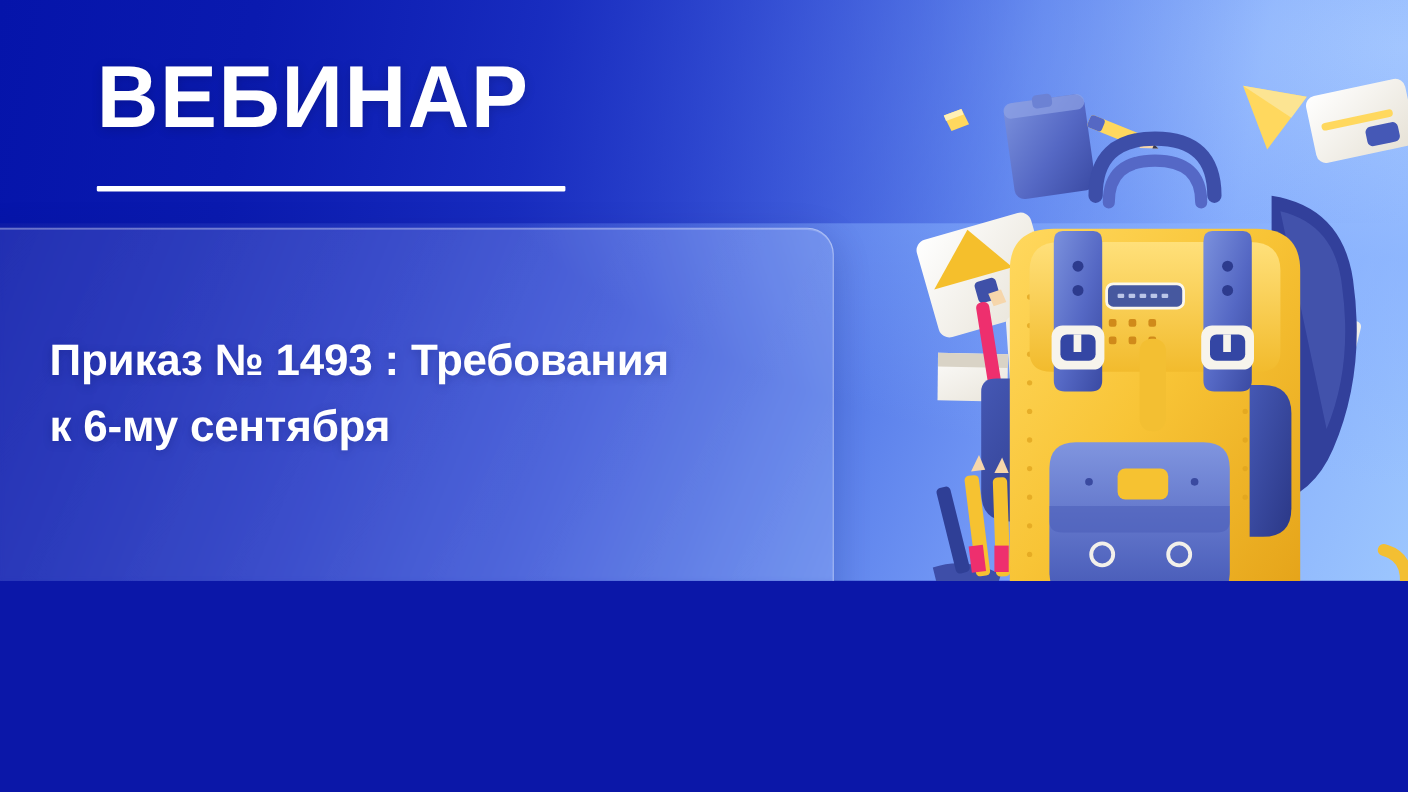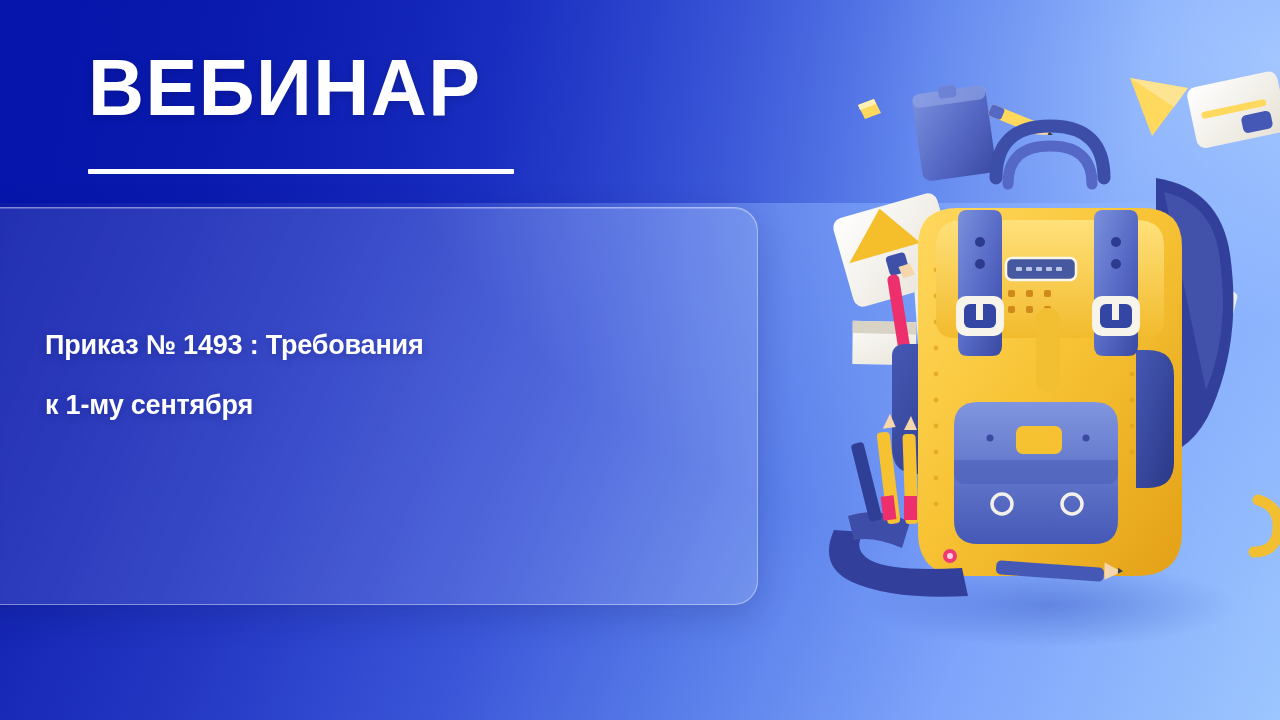--- a/index.html
+++ b/index.html
@@ -12,21 +12,21 @@
     width: 1280px;
     height: 720px;
     overflow: hidden;
     font-family: "Liberation Sans", "DejaVu Sans", sans-serif;
   }
 
   
   .slide {
     position: relative;
     width: 1280px;
-    height: 720px;
+    height: 528px;
     overflow: hidden;
     background:
       radial-gradient(120% 130% at 100% 8%, rgba(165,200,255,0.95) 0%, rgba(140,180,255,0.55) 28%, rgba(90,130,240,0.0) 58%),
       linear-gradient(112deg,
         #0a17a6 0%,
         #1526b4 16%,
         #2438c4 30%,
         #3a55d8 46%,
         #5a7fea 62%,
         #7ea4fb 78%,
@@ -93,24 +93,24 @@
     box-shadow:
       0 10px 34px rgba(8,18,90,0.20),
       inset 0 1px 0 rgba(255,255,255,0.22);
     backdrop-filter: blur(2px);
     box-sizing: border-box;
   }
 
   .headline {
     position: absolute;
     left: 70px;
-    top: 107px;
+    top: 90px;
     width: 714px;
     color: #ffffff;
-    font-size: 27px;
+    font-size: 40px;
     line-height: 60px;
     font-weight: 700;
     letter-spacing: -0.2px;
     text-shadow: 0 2px 9px rgba(6,16,80,0.26);
   }
   .headline .ln { display: block; white-space: nowrap; }
 
   
   .illustration {
     position: absolute;
@@ -129,21 +129,21 @@
 
   <div class="header-band"></div>
 
   <div class="kicker">ВЕБИНАР</div>
 
   <div class="kicker-rule"></div>
 
   <div class="card">
     <div class="headline">
       <span class="ln">Приказ № 1493 : Требования</span>
-      <span class="ln">к 1-му сентября</span>
+      <span class="ln">к 6-му сентября</span>
     </div>
   </div>
 
   <div class="illustration">
     <svg viewBox="0 0 480 620" xmlns="http://www.w3.org/2000/svg" aria-hidden="true">
       <defs>
         <linearGradient id="gYellow" x1="0" y1="0" x2="1" y2="1">
           <stop offset="0%" stop-color="#ffd85e"></stop>
           <stop offset="45%" stop-color="#f8c436"></stop>
           <stop offset="100%" stop-color="#e3a016"></stop>

